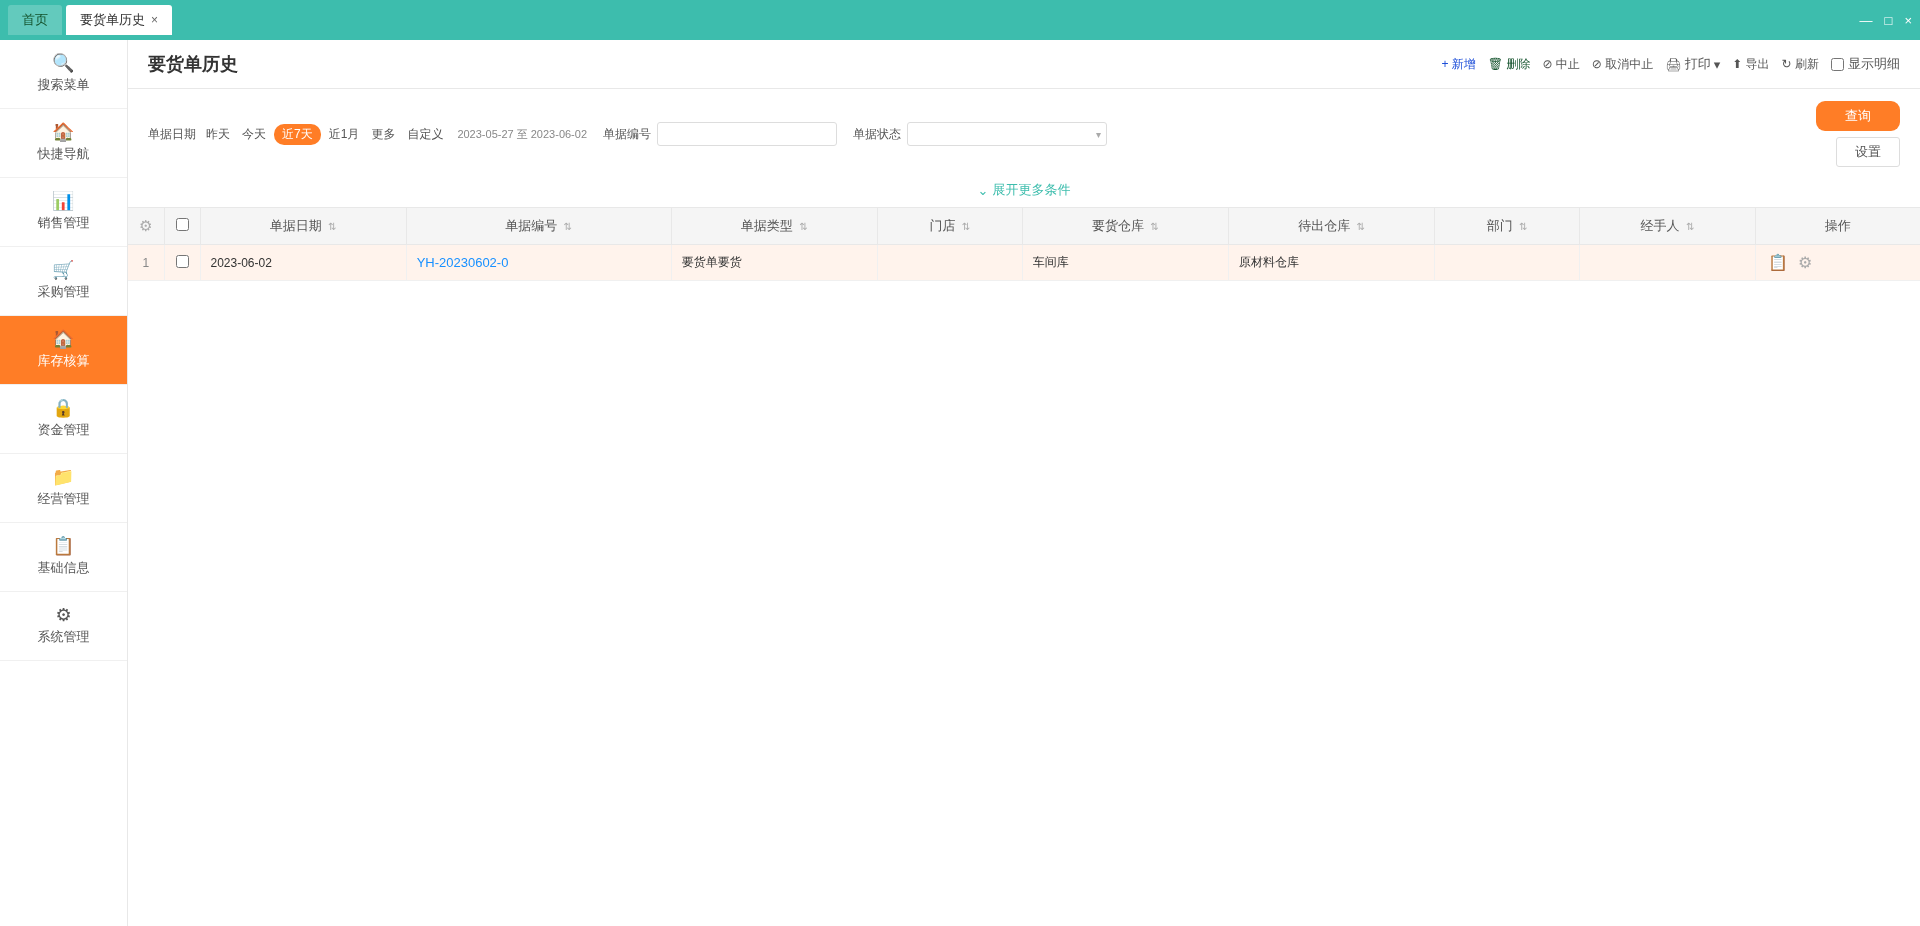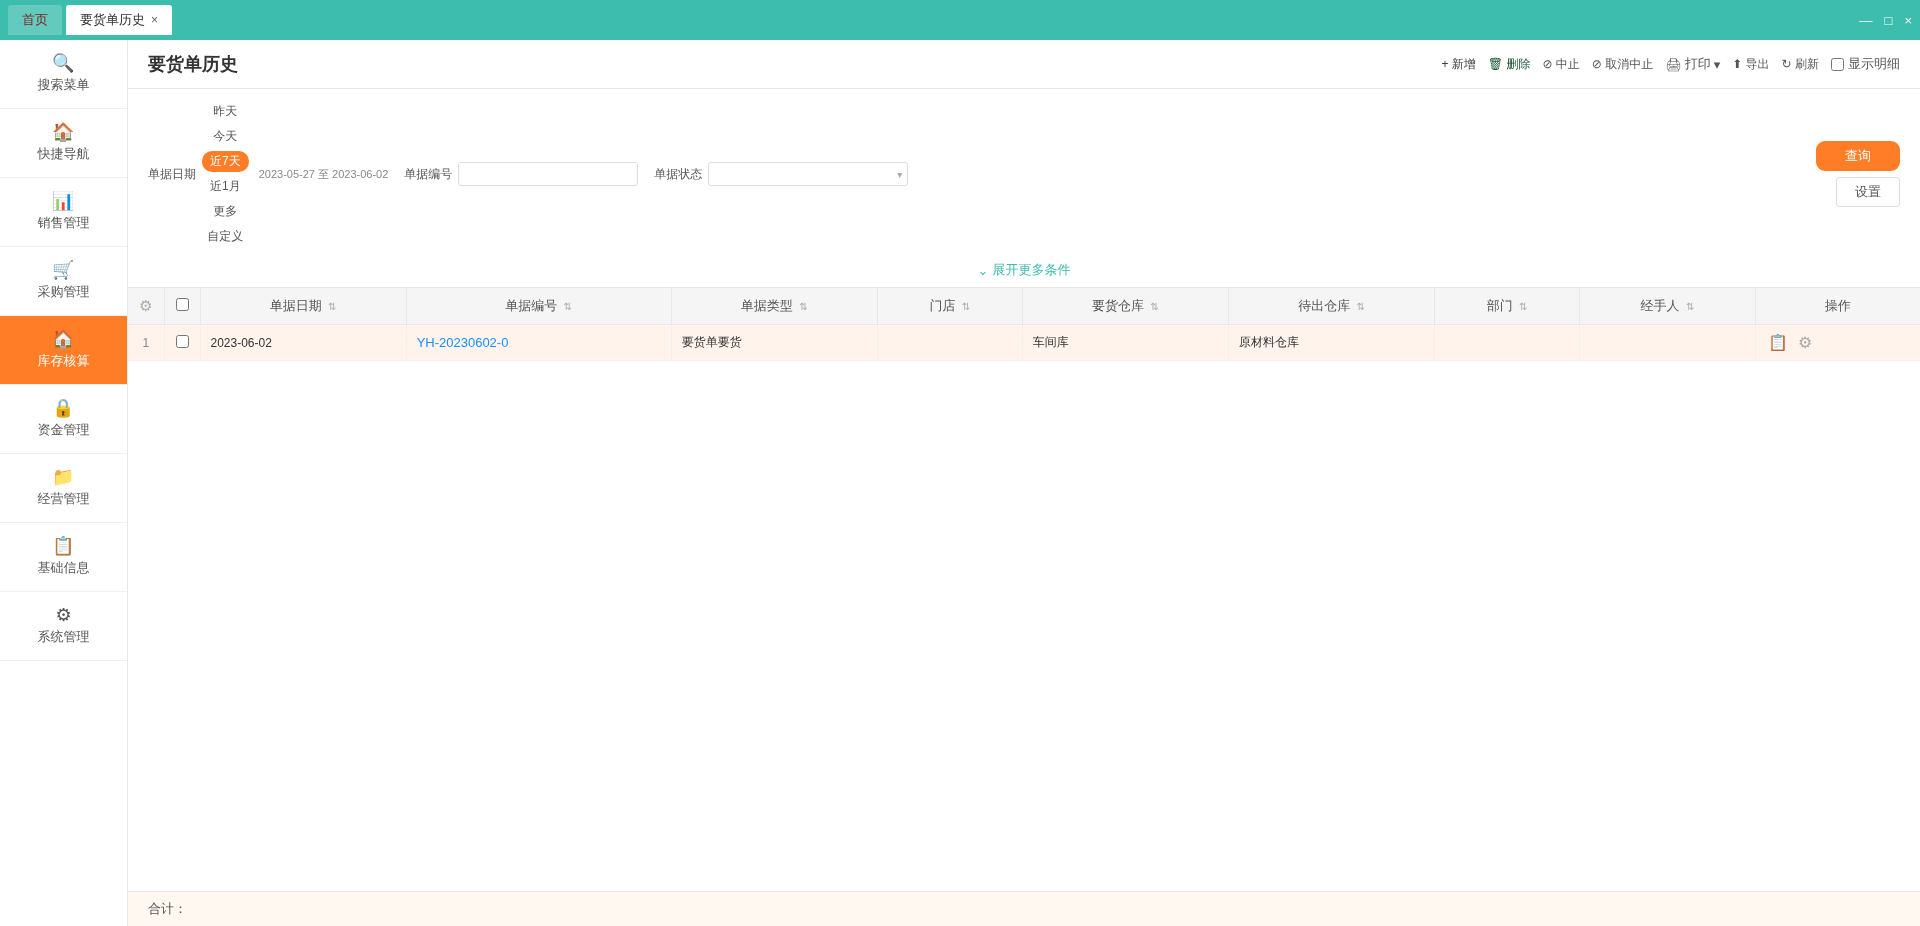--- a/index.html
+++ b/index.html
@@ -22,21 +22,21 @@
       border-radius: 3px 3px 0 0;
       cursor: pointer;
       display: flex;
       align-items: center;
       gap: 6px;
       font-size: 13px;
       height: 30px;
     }
     .tab-item.home {
       background: rgba(255,255,255,0.2);
-      color: #7f1d1d;
+      color: #14532d;
       align-items: center;
     }
     .tab-close {
       color: #666;
       font-size: 12px;
       cursor: pointer;
       line-height: 1;
     }
     .top-bar-right {
       margin-left: auto;
@@ -117,21 +117,21 @@
     }
     .toolbar-btn {
       display: flex;
       align-items: center;
       gap: 3px;
       color: #555;
       cursor: pointer;
       font-size: 12px;
       white-space: nowrap;
     }
-    .toolbar-btn.add { color: #404040; }
+    .toolbar-btn.add { color: #1d4ed8; }
     .toolbar-btn.delete { color: #14532d; }
     .btn-query {
       background: #ff7d26;
       color: #fff;
       border: none;
       padding: 6px 18px;
       border-radius: 9px;
       cursor: pointer;
       font-size: 13px;
     }
@@ -175,21 +175,20 @@
     }
     .filter-label {
       color: #555;
       font-size: 12px;
       white-space: nowrap;
     }
     .filter-date-options {
       display: flex;
       align-items: center;
       gap: 4px;
-      flex-direction: column;
     }
     .date-opt {
       color: #555;
       font-size: 12px;
       cursor: pointer;
       padding: 2px 4px;
     }
     .date-opt.active {
       background: #ff7d26;
       color: #fff;
@@ -537,19 +536,16 @@
             <td></td>
             <td>
               <span class="op-icon" title="编辑">📋</span>
               <span class="op-icon" title="更多">⚙</span>
             </td>
           </tr>
         </tbody>
       </table>
     </div>
 
-    <div class="footer-summary">
-      <span>合计：</span>
-    </div>
 
 
   </div>
 </div>
 
 </body></html>

